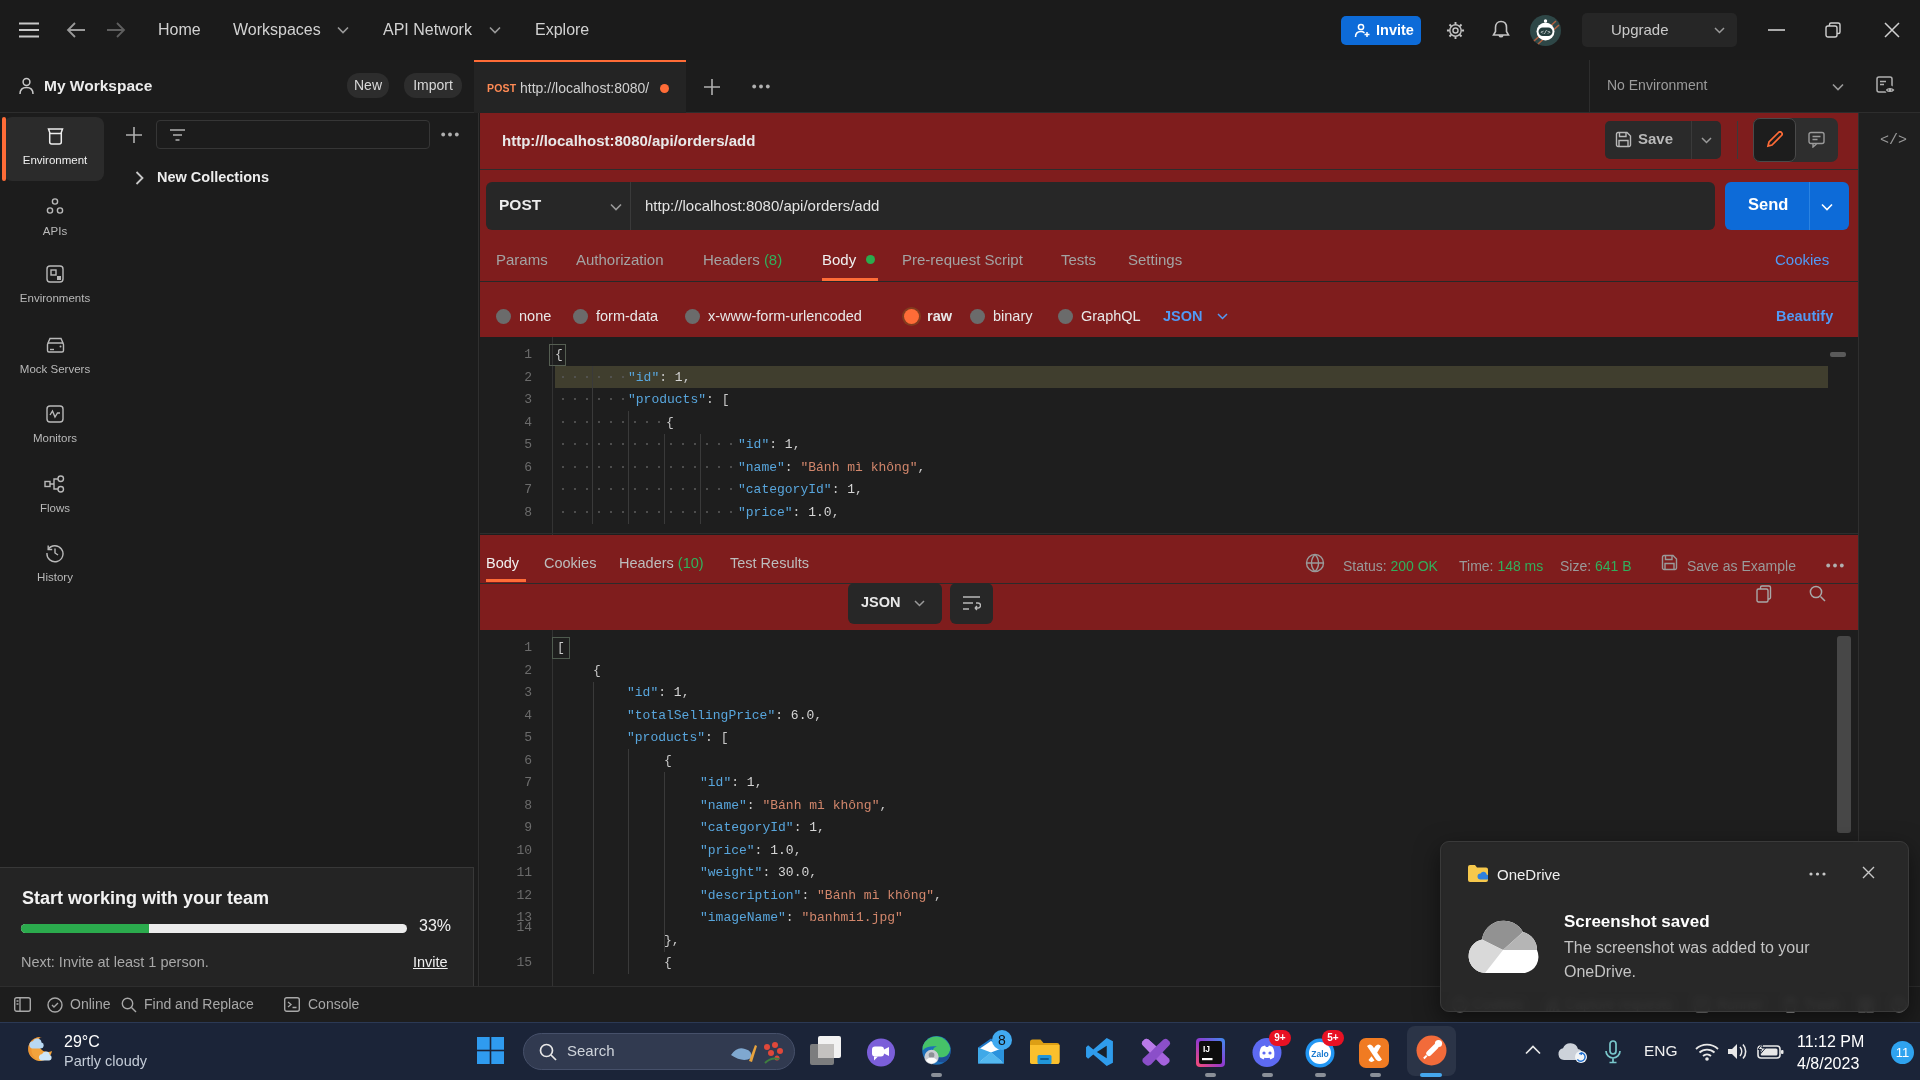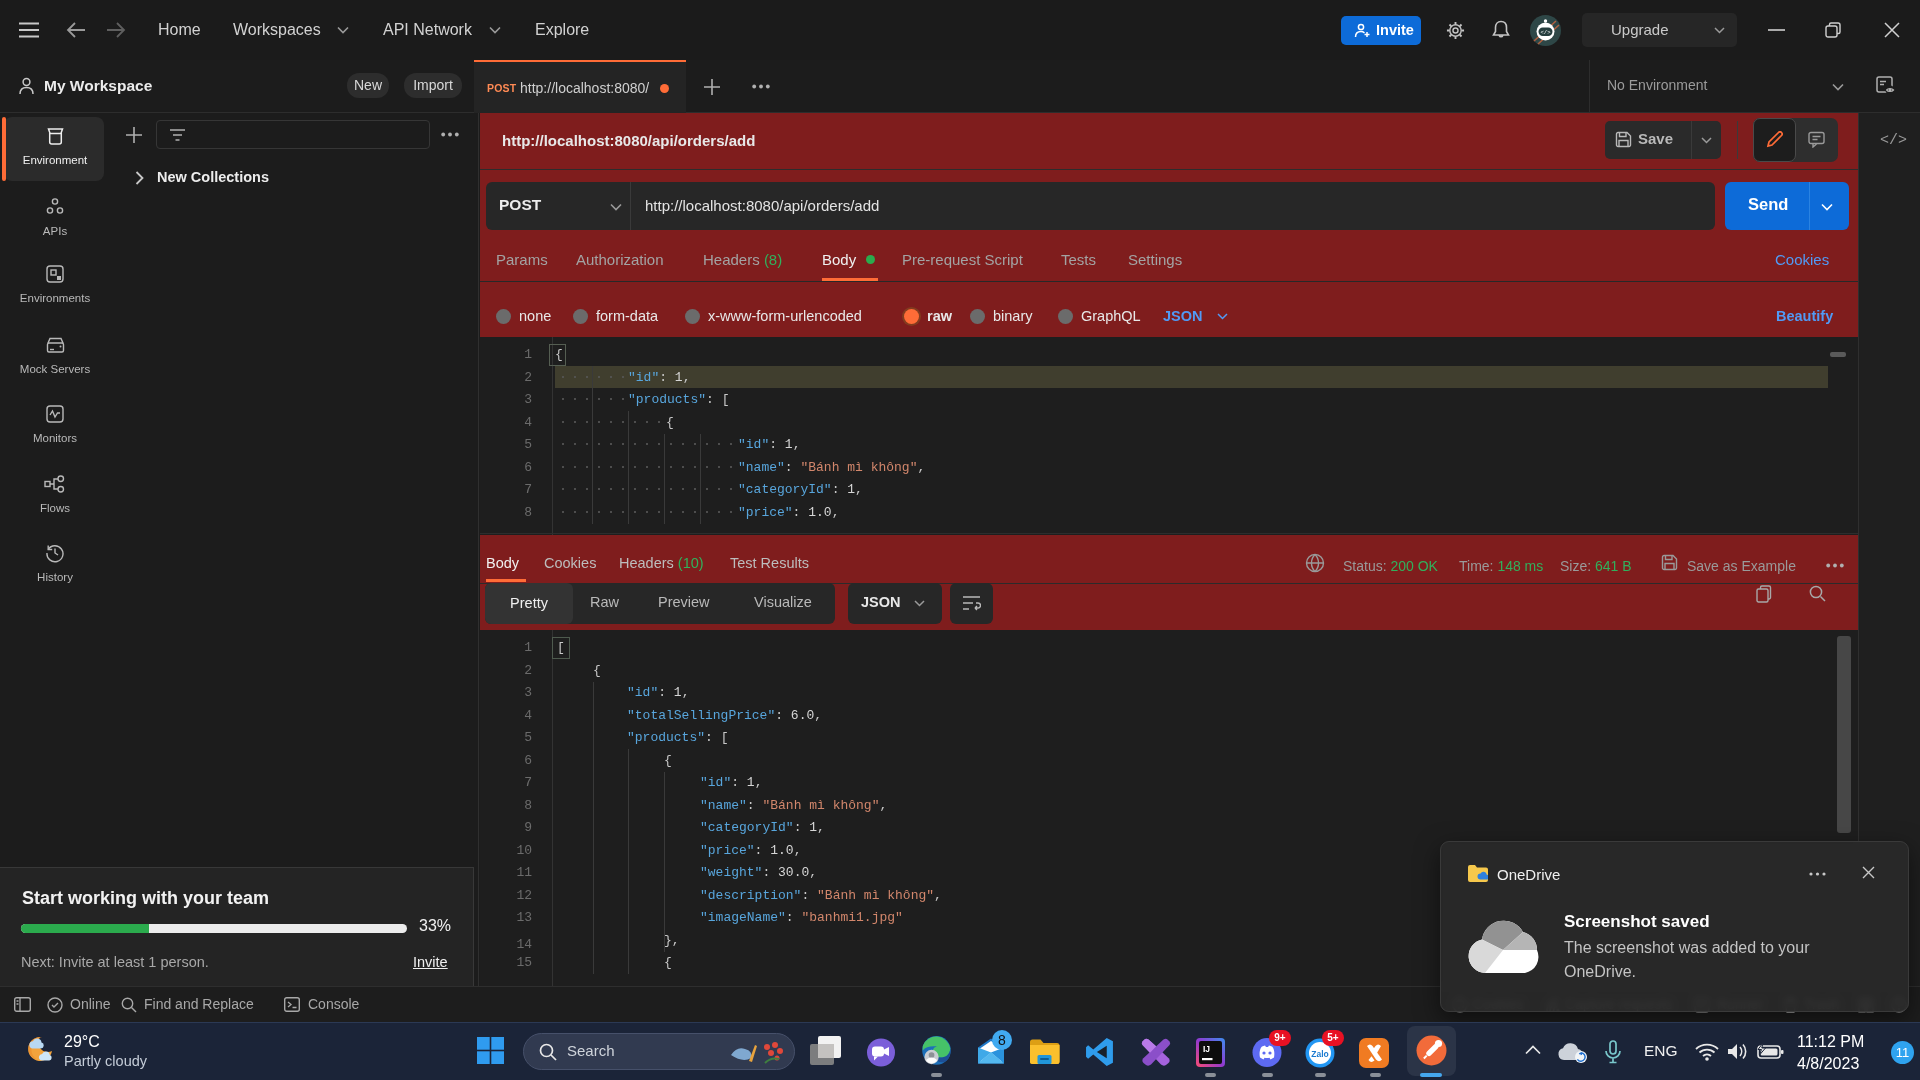--- a/index.html
+++ b/index.html
@@ -453,26 +453,20 @@
         <path d="M1.5 3 a1.5 1.5 0 0 1 1.5-1.5 h9 L15.5 5 v9 a1.5 1.5 0 0 1 -1.5 1.5 h-11 a1.5 1.5 0 0 1 -1.5 -1.5 z" fill="none" stroke="#9a9a9a" stroke-width="1.4"></path>
         <path d="M4.5 1.5 v4 h6.5 v-4 M4 15.5 v-6 h9 v6" fill="none" stroke="#9a9a9a" stroke-width="1.4"></path>
       </svg>
   <span class="abs" style="left:1207px;top:445px;color:#9a9a9a;font-size:14px">Save as Example</span>
   <svg class="abs" style="left:1346px;top:450px" width="18" height="5" viewBox="0 0 18 5">
         <circle cx="2.2" cy="2.5" r="1.9" fill="#b0b0b0"></circle>
         <circle cx="9" cy="2.5" r="1.9" fill="#b0b0b0"></circle>
         <circle cx="15.8" cy="2.5" r="1.9" fill="#b0b0b0"></circle>
       </svg>
 
-  <div id="prettygrp">
-    <div id="prettyseg">Pretty</div>
-    <span class="abs" style="left:105px;top:11px;color:#b9b9b9;font-size:14.5px">Raw</span>
-    <span class="abs" style="left:173px;top:11px;color:#b9b9b9;font-size:14.5px">Preview</span>
-    <span class="abs" style="left:269px;top:11px;color:#b9b9b9;font-size:14.5px">Visualize</span>
-  </div>
   <div id="jsongrp">
     <span class="abs" style="left:13px;top:11px;color:#e8e8e8;font-size:14.5px;font-weight:700">JSON</span>
     <svg class="abs" style="left:66px;top:17px" width="11" height="7" viewBox="0 0 11 7">
           <path d="M1 1 L5.5 5.5 L10 1" stroke="#9a9a9a" stroke-width="1.5" fill="none"></path>
         </svg>
   </div>
   <div id="wrapbtn">
     <svg class="abs" style="left:12px;top:12px" width="19" height="16" viewBox="0 0 19 16">
           <path d="M1 2 h17 M1 8 h10 M1 14 h6" stroke="#b9b9b9" stroke-width="1.5"></path>
           <path d="M14 8 h2 a2.5 2.5 0 0 1 0 5 h-3 m0 0 l2-2 m-2 2 l2 2" stroke="#b9b9b9" stroke-width="1.4" fill="none"></path>
@@ -508,21 +502,21 @@
     <div class="lnum" style="top:187px">9</div>
     <div class="edline" style="left:220px;top:187px"><span class="k">"categoryId"</span><span class="p">: </span><span class="n">1</span><span class="p">,</span></div>
     <div class="lnum" style="top:209.5px">10</div>
     <div class="edline" style="left:220px;top:209.5px"><span class="k">"price"</span><span class="p">: </span><span class="n">1.0</span><span class="p">,</span></div>
     <div class="lnum" style="top:232px">11</div>
     <div class="edline" style="left:220px;top:232px"><span class="k">"weight"</span><span class="p">: </span><span class="n">30.0</span><span class="p">,</span></div>
     <div class="lnum" style="top:254.5px">12</div>
     <div class="edline" style="left:220px;top:254.5px"><span class="k">"description"</span><span class="p">: </span><span class="s">"Bánh mì không"</span><span class="p">,</span></div>
     <div class="lnum" style="top:277px">13</div>
     <div class="edline" style="left:220px;top:277px"><span class="k">"imageName"</span><span class="p">: </span><span class="s">"banhmi1.jpg"</span></div>
-    <div class="lnum" style="top:304px">14</div>
+    <div class="lnum" style="top:287px">14</div>
     <div class="edline" style="left:184px;top:299.5px"><span class="p">}</span><span class="p">,</span></div>
     <div class="lnum" style="top:322px">15</div>
     <div class="edline" style="left:184px;top:322px"><span class="p">{</span></div>
     <div class="abs" style="left:72px;top:7px;width:18px;height:22px;border:1px solid #4e5a4e"></div>
     <div class="guide" style="left:113px;top:52px;height:292px"></div>
     <div class="guide" style="left:148px;top:119px;height:225px"></div>
     <div class="guide" style="left:184px;top:142px;height:180px"></div>
     <div class="abs" style="left:1357px;top:6px;width:14px;height:197px;background:#474747;border-radius:3px"></div>
 
   </div>

